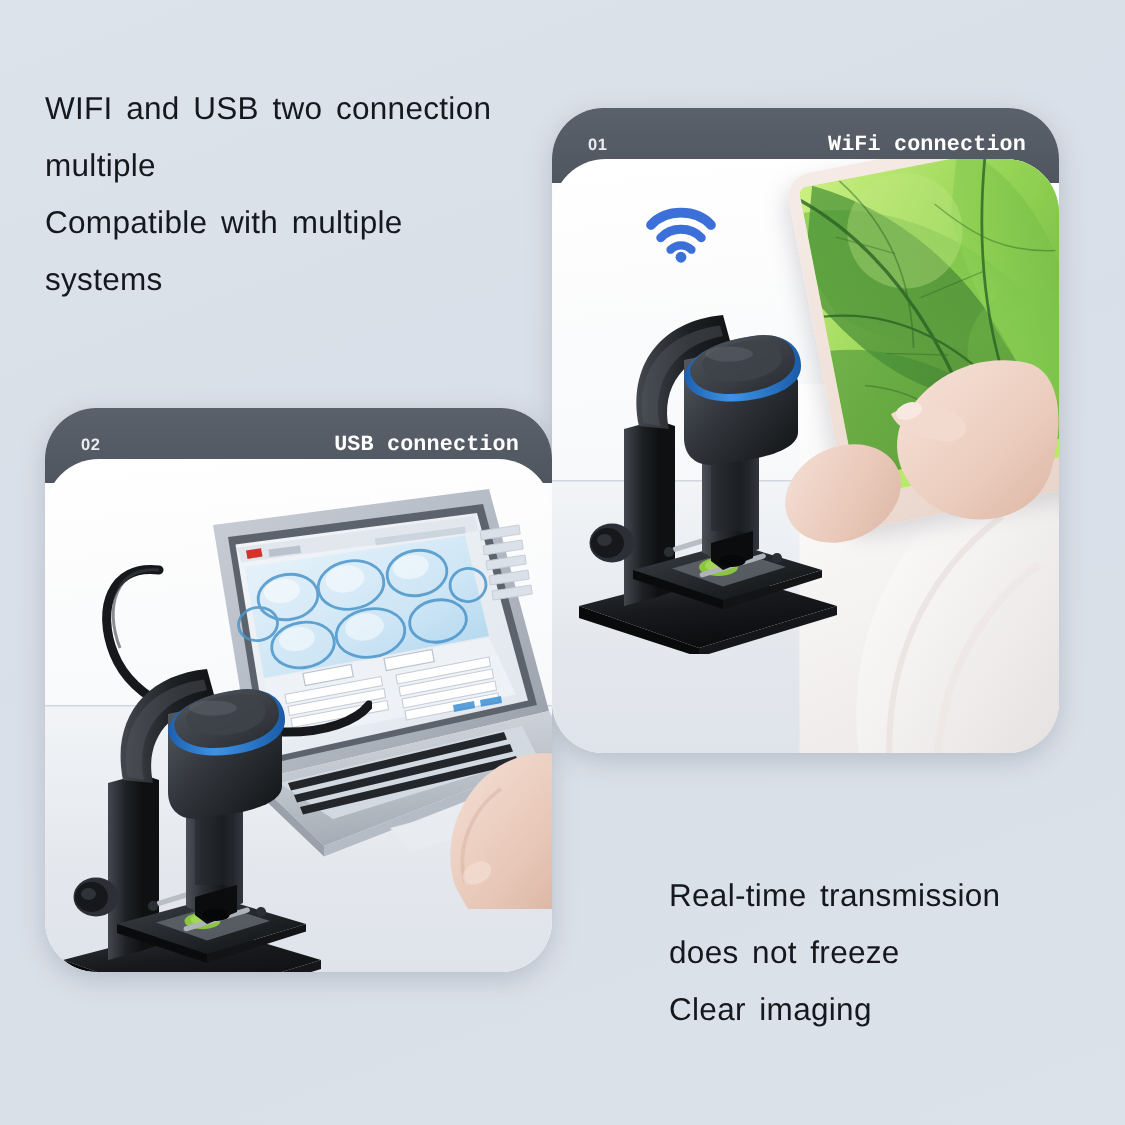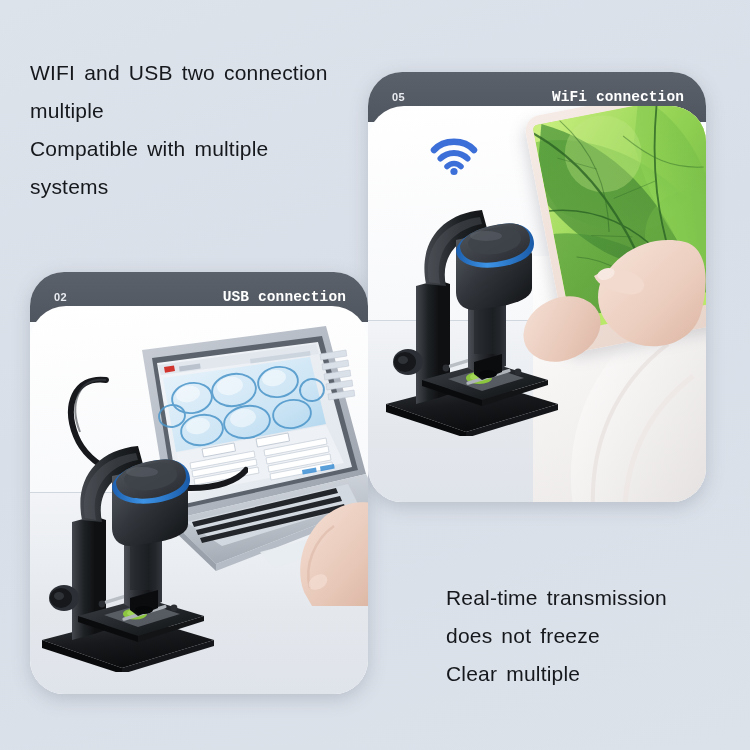--- a/index.html
+++ b/index.html
@@ -37,21 +37,21 @@
 
   
   .card {
     position: absolute;
     border-radius: 34px;
     overflow: hidden;
     background: #fbfcfd;
     box-shadow: 0 5px 18px rgba(82, 94, 112, 0.25);
   }
   #card-wifi { left: 368px; top: 72px; width: 338px; height: 430px; }
-  #card-usb  { left: 30px;  top: 272px; width: 338px; height: 422px; }
+  #card-usb  { left: 30px;  top: 272px; width: 338px; height: 376px; }
 
   .card-header {
     position: relative;
     height: 50px;
     background: linear-gradient(180deg, #5b616b 0%, #50565f 100%);
     display: flex;
     align-items: center;
     justify-content: space-between;
     padding: 0 22px 0 24px;
     z-index: 4;
@@ -148,27 +148,27 @@
   <div class="copy-block" id="copy-top-left">
     <span class="copy-line">WIFI  and  USB  two  connection</span>
     <span class="copy-line">multiple</span>
     <span class="copy-line">Compatible  with  multiple</span>
     <span class="copy-line">systems</span>
   </div>
 
   <div class="copy-block" id="copy-bottom-right">
     <span class="copy-line">Real-time  transmission</span>
     <span class="copy-line">does  not  freeze</span>
-    <span class="copy-line">Clear  multiple</span>
+    <span class="copy-line">Clear  imaging</span>
   </div>
 
   <div class="card" id="card-wifi">
 
     <div class="card-header">
-      <span class="card-index">05</span>
+      <span class="card-index">01</span>
       <span class="card-title">WiFi connection</span>
     </div>
 
     <div class="photo">
       <div class="desk">
           <div class="desk-line"></div>
         </div>
 
       <svg class="sleeve" style="left:165px; top:150px; width:175px; height:250px; z-index:11;" viewBox="0 0 175 250">
         <defs>

